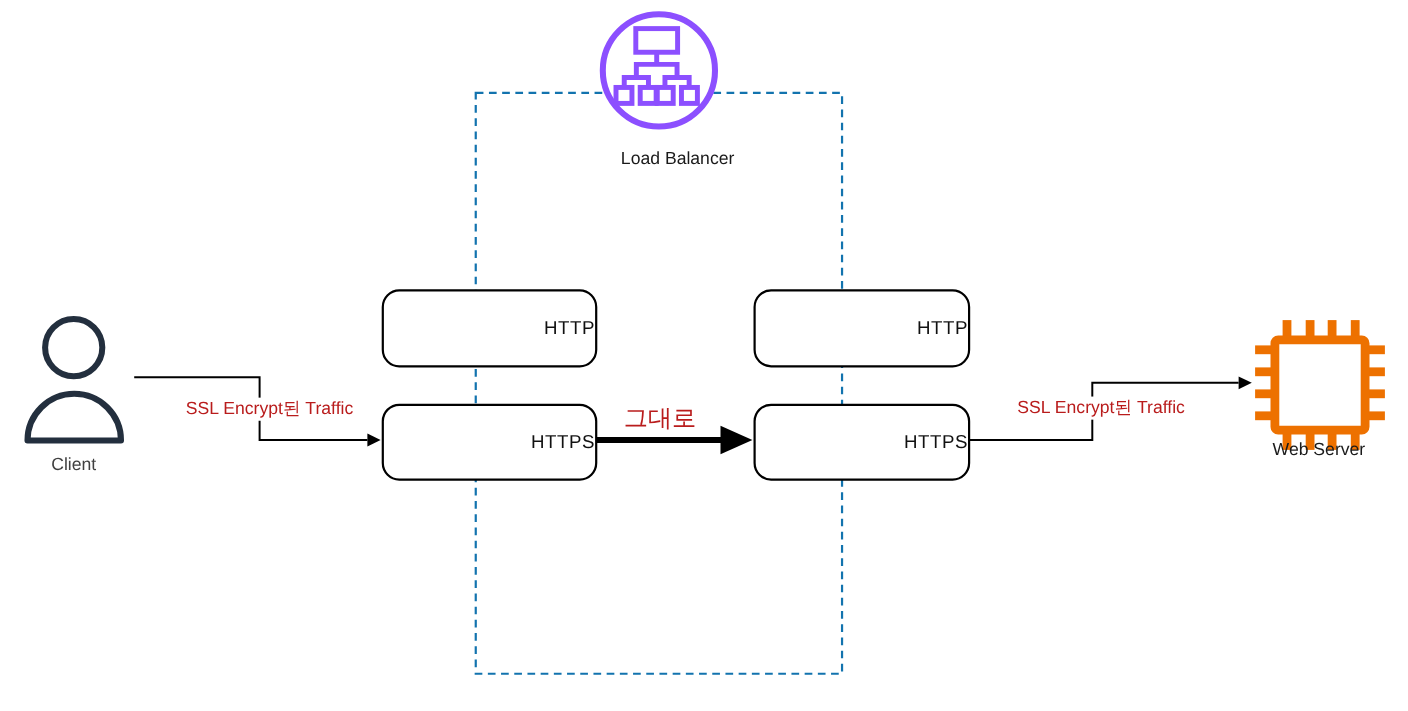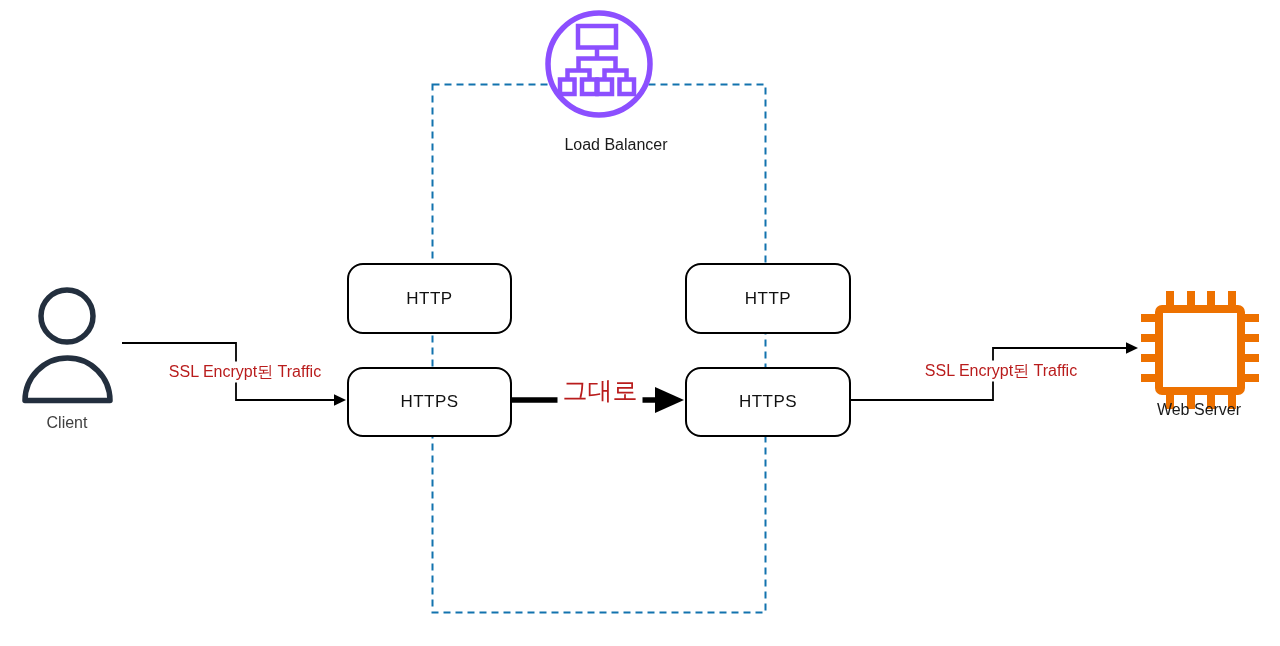--- a/index.html
+++ b/index.html
@@ -3,41 +3,41 @@
 <meta charset="utf-8">
 <style>
   html,body{margin:0;padding:0;background:#fff;}
   #stage{
     position:relative;width:1280px;height:646px;background:#ffffff;overflow:hidden;
     font-family:"Liberation Sans", sans-serif;
   }
   #diagram-svg{position:absolute;left:0;top:0;width:1280px;height:646px;}
   .listener-box{
     position:absolute;background:#ffffff;border:2px solid #000000;border-radius:16px;
-    display:flex;align-items:center;justify-content:center;
-    font-size:17px;color:#111111;letter-spacing:.5px;
+    display:flex;align-items:center;justify-content:flex-end;
+    font-size:17px;color:#111111;letter-spacing:.5px;padding-left:31px;
   }
   .box-http-front{left:347px;top:263px;width:161px;height:67px;}
   .box-https-front{left:347px;top:367px;width:161px;height:66px;}
   .box-http-back{left:685px;top:263px;width:162px;height:67px;}
   .box-https-back{left:685px;top:367px;width:162px;height:66px;}
   .node-label{
     position:absolute;transform:translate(-50%,-50%);
     font-size:16px;color:#1a1a1a;white-space:nowrap;
   }
   .lbl-load-balancer{left:616px;top:145px;}
   .lbl-client{left:67px;top:423px;color:#404040;}
   .lbl-web-server{left:1199px;top:410px;}
   .edge-label{
     position:absolute;transform:translate(-50%,-50%);
     font-size:16px;color:#b91c1c;background:#ffffff;padding:0 3px;white-space:nowrap;
   }
   .lbl-ssl-left{left:245px;top:372px;}
   .lbl-ssl-right{left:1001px;top:371px;}
-  .lbl-passthrough{left:600px;top:390px;font-size:25px;padding:0 5px;}
+  .lbl-passthrough{left:600px;top:380px;font-size:22px;padding:0 5px;}
 </style>
 </head>
 <body>
 
 <div id="stage">
 
   <svg id="diagram-svg" viewBox="0 0 1280 646">
 
     <rect x="432.5" y="84.5" width="333" height="528" fill="none" stroke="#1273AE" stroke-width="2" stroke-dasharray="7 5"></rect>
 

